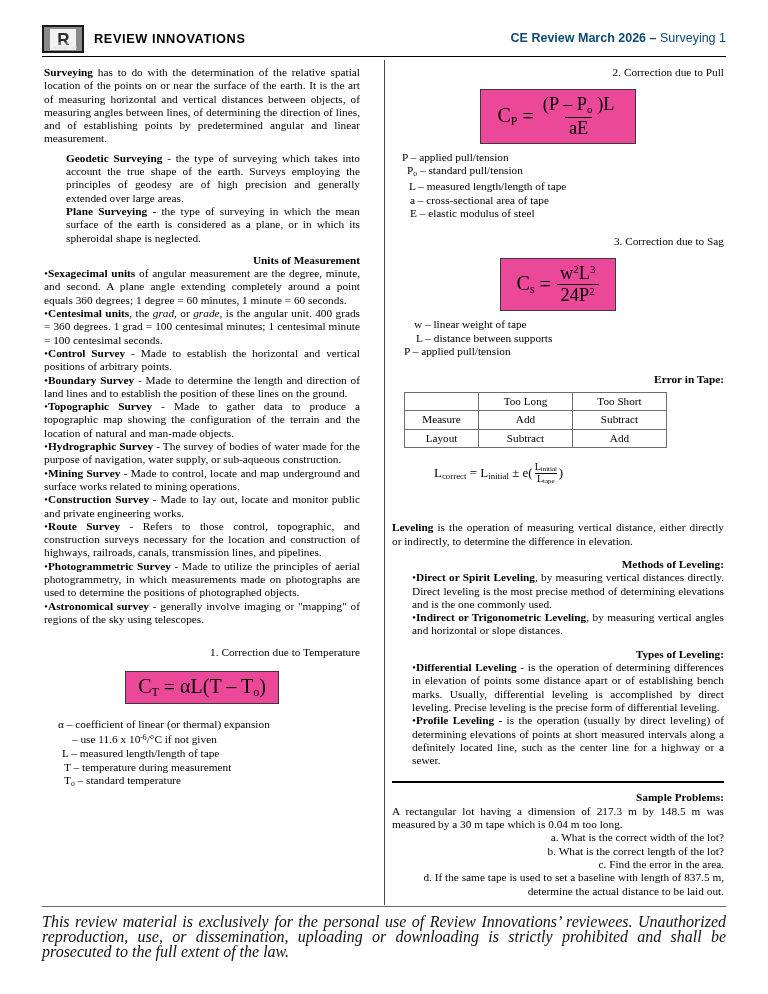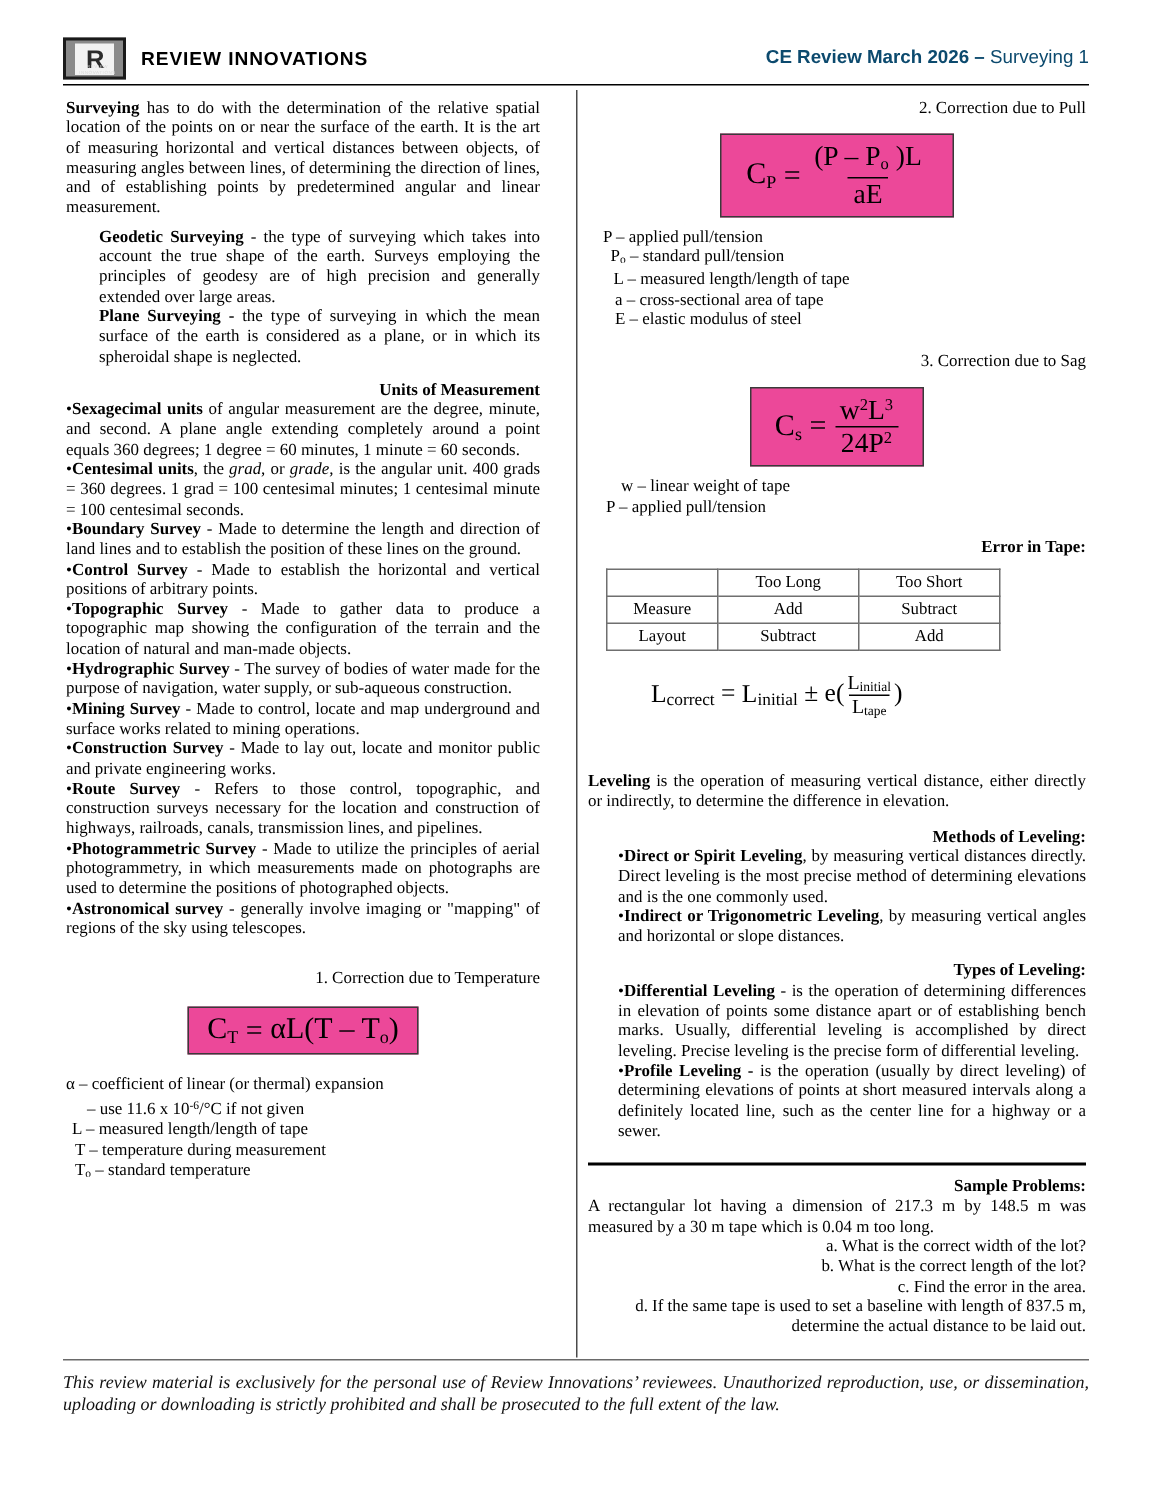--- a/index.html
+++ b/index.html
@@ -151,21 +151,21 @@
   .frac .num { padding: 0 4px 1px 4px; line-height: 1.05; }
   .frac .den { padding: 1px 4px 0 4px; border-top: 1.6px solid #000; line-height: 1.05; }
 
   
   .varlist {
     margin-top: 7px;
     font-size: 11.3px;
     line-height: 13.4px;
   }
   .varlist div { white-space: nowrap; }
-  .vl-left { }
+  .vl-left { margin-left: 14px; }
   .vl-pull { margin-left: 10px; }
   .vl-sag  { margin-left: 4px; }
   .tiny-sup { font-size: 0.68em; vertical-align: 0.45em; }
   .tiny-sub { font-size: 0.68em; vertical-align: -0.2em; }
 
   
   .tape-table {
     border-collapse: collapse;
     margin-left: 12px;
     margin-top: 6px;
@@ -178,21 +178,21 @@
     font-weight: normal;
     height: 16px;
   }
   .tape-table .c0 { width: 74px; }
   .tape-table .c1 { width: 94px; }
   .tape-table .c2 { width: 94px; }
 
   .lcorrect {
     margin-top: 14px;
     margin-left: 42px;
-    font-size: 17px;
+    font-size: 13px;
     white-space: nowrap;
   }
   .lc-frac {
     display: inline-flex;
     flex-direction: column;
     align-items: center;
     vertical-align: middle;
     font-size: 0.78em;
   }
   .lc-frac .n { line-height: 1.0; padding: 0 2px; }
@@ -211,21 +211,21 @@
     position: absolute;
     left: 42px; top: 906px;
     width: 684px; height: 0;
     border-top: 1px solid #6a6a6a;
   }
   .footer-text {
     position: absolute;
     left: 42px; top: 914px;
     width: 684px;
     font-style: italic;
-    font-size: 12px;
+    font-size: 16px;
     line-height: 15px;
     text-align: justify;
     color: #111;
   }
 </style>
 </head>
 <body>
 
 <div class="page">
 
@@ -251,22 +251,22 @@
       <p class="just"><b>Plane Surveying -</b><span> the type of surveying in which the mean surface of the earth is considered as a plane, or in which its spheroidal shape is neglected.</span></p>
     </div>
 
     <p class="section-head">Units of Measurement</p>
 
     <p class="just">•<b>Sexagecimal units</b><span> of angular measurement are the degree, minute, and second. A plane angle extending completely around a point equals 360 degrees; 1 degree = 60 minutes, 1 minute = 60 seconds.</span></p>
 
     <p class="just">•<b>Centesimal units</b><span>, the </span><i>grad,</i><span> or </span><i>grade,</i><span> is the angular unit. 400 grads = 360 degrees. 1 grad = 100 centesimal minutes; 1 centesimal minute = 100 centesimal seconds.</span></p>
 
 
+    <p class="just">•<b>Control Survey</b><span> - Made to establish the horizontal and vertical positions of arbitrary points.</span></p>
     <p class="just">•<b>Boundary Survey</b><span> - Made to determine the length and direction of land lines and to establish the position of these lines on the ground.</span></p>
-    <p class="just">•<b>Control Survey</b><span> - Made to establish the horizontal and vertical positions of arbitrary points.</span></p>
     <p class="just">•<b>Topographic Survey</b><span> - Made to gather data to produce a topographic map showing the configuration of the terrain and the location of natural and man-made objects.</span></p>
     <p class="just">•<b>Hydrographic Survey</b><span> - The survey of bodies of water made for the purpose of navigation, water supply, or sub-aqueous construction.</span></p>
     <p class="just">•<b>Mining Survey</b><span> - Made to control, locate and map underground and surface works related to mining operations.</span></p>
     <p class="just">•<b>Construction Survey</b><span> - Made to lay out, locate and monitor public and private engineering works.</span></p>
     <p class="just">•<b>Route Survey</b><span> - Refers to those control, topographic, and construction surveys necessary for the location and construction of highways, railroads, canals, transmission lines, and pipelines.</span></p>
     <p class="just">•<b>Photogrammetric Survey</b><span> - Made to utilize the principles of aerial photogrammetry, in which measurements made on photographs are used to determine the positions of photographed objects.</span></p>
     <p class="just">•<b>Astronomical survey</b><span> - generally involve imaging or "mapping" of regions of the sky using telescopes.</span></p>
 
 
     <p style="margin-top:20px;">1. Correction due to Temperature</p>
@@ -326,20 +326,21 @@
           <span class="frac">
             <span class="num"><span>w</span><span class="sup">2</span><span>L</span><span class="sup">3</span></span>
             <span class="den"><span>24P</span><span class="sup">2</span></span>
           </span>
         </span>
       </span>
     </div>
 
     <div class="varlist vl-sag">
       <div style="margin-left:18px;">w – linear weight of tape</div>
+      <div style="margin-left:20px;">L – distance between supports</div>
       <div style="margin-left:8px;">P – applied pull/tension</div>
     </div>
 
     <p style="margin-top:14px;margin-left:8px;font-weight:bold;">Error in Tape:</p>
 
     <table class="tape-table">
       <tbody>
           <tr>
         <th class="c0"></th>
         <th class="c1">Too Long</th>

